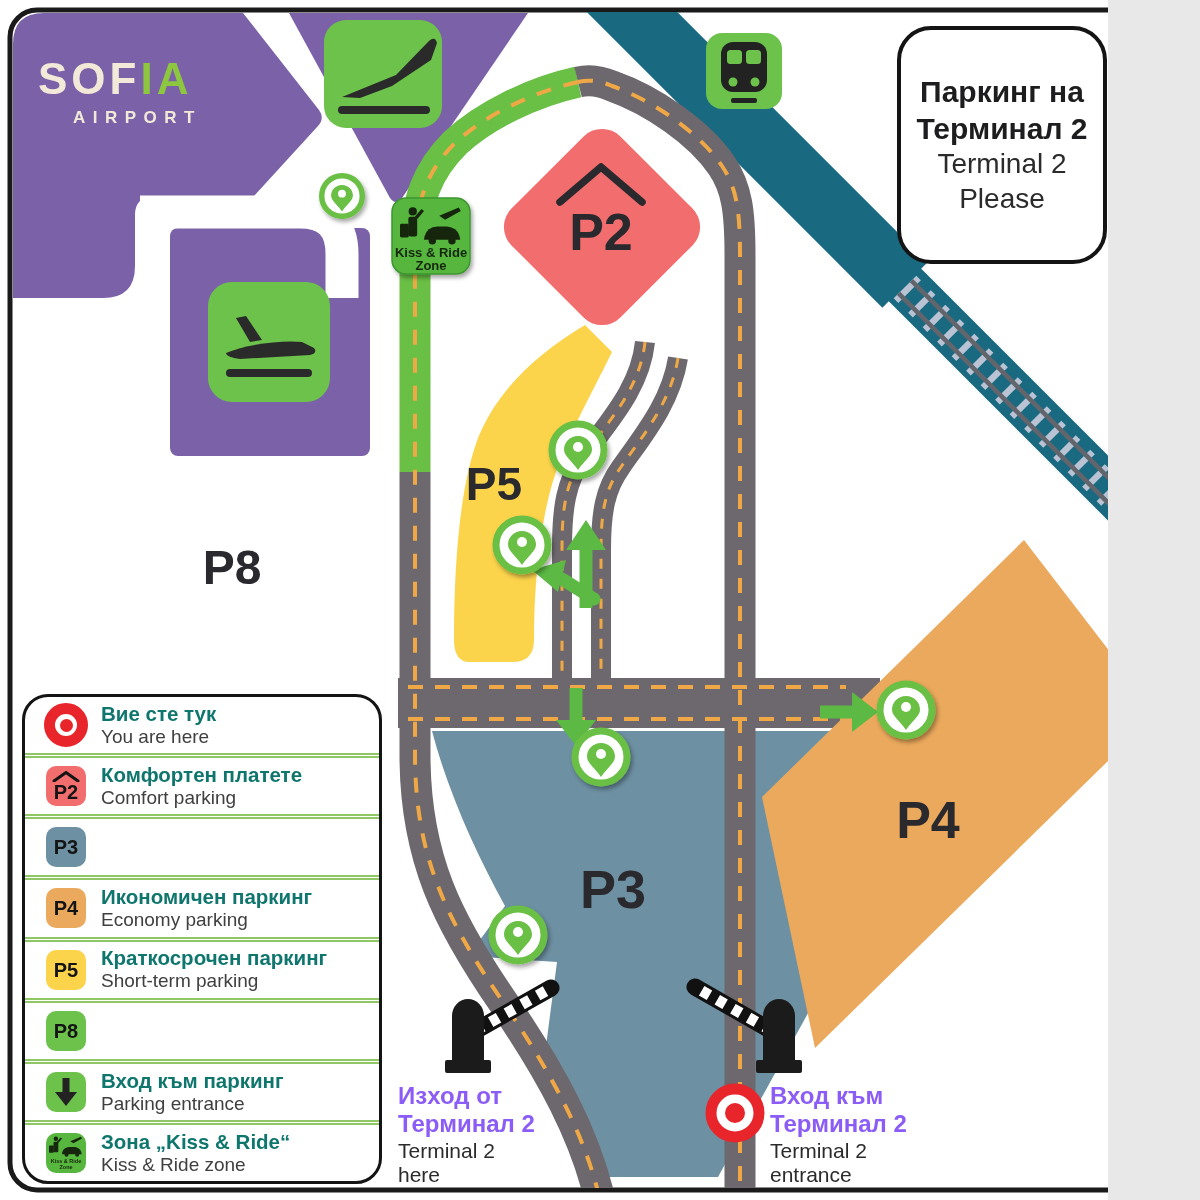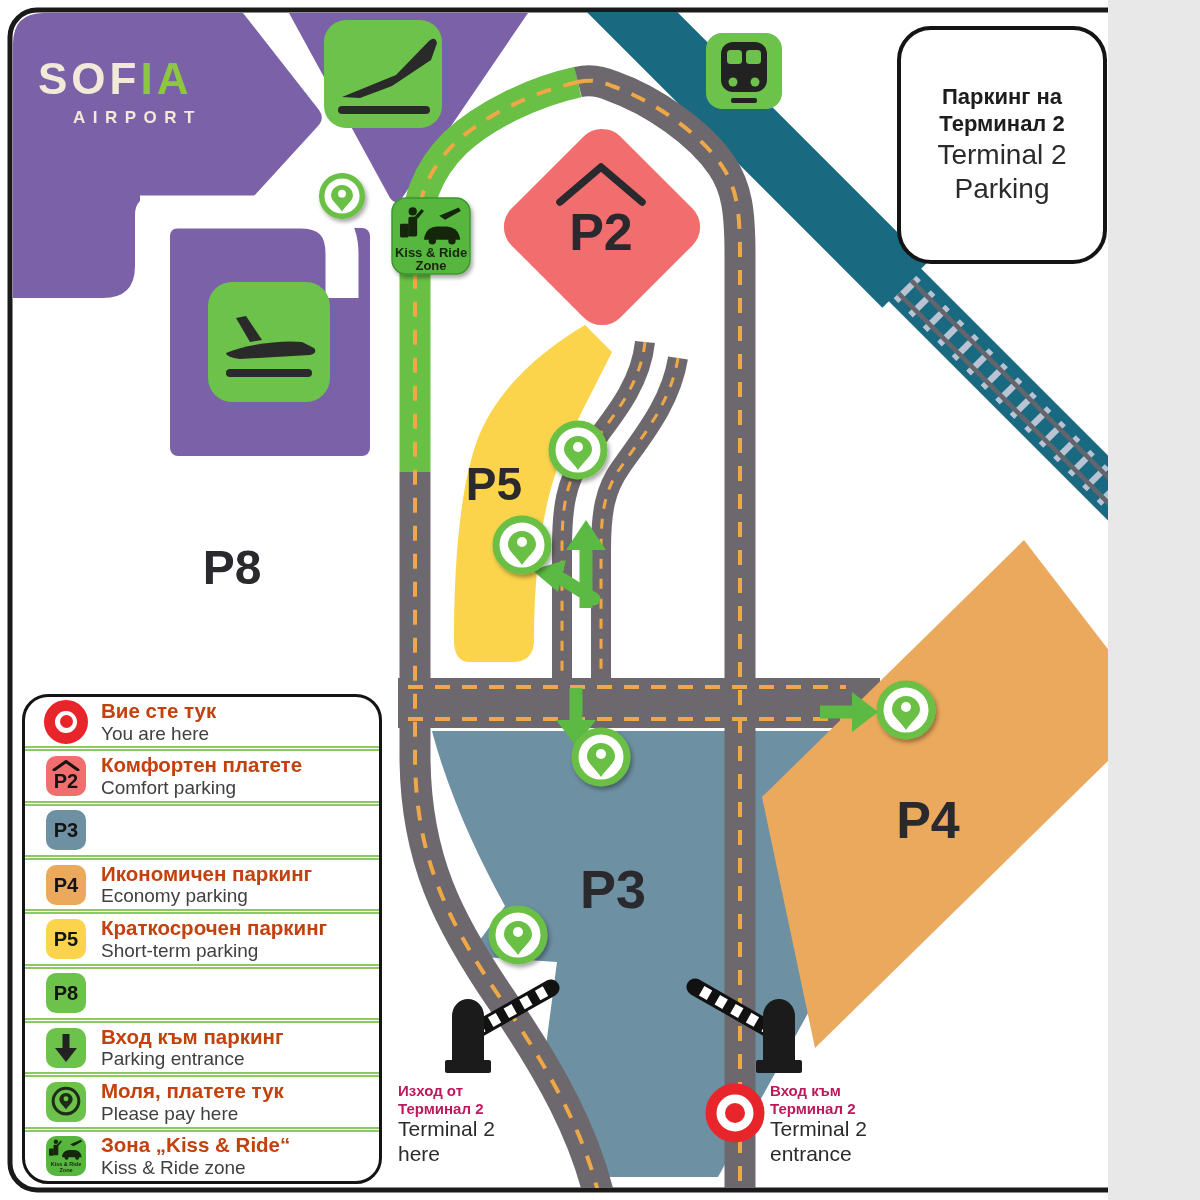--- a/index.html
+++ b/index.html
@@ -5,43 +5,43 @@
   html,body{margin:0;padding:0;background:#e8e8e8;}
   .stage{position:relative;width:1108px;height:1200px;background:#ffffff;overflow:hidden;
          font-family:"Liberation Sans",sans-serif;}
   .stage svg.map{position:absolute;left:0;top:0;}
   svg text{font-family:"Liberation Sans",sans-serif;}
 
   
   .title-box{position:absolute;left:897px;top:26px;width:210px;height:238px;
     border:4px solid #141414;border-radius:34px;background:#fff;box-sizing:border-box;
     display:flex;flex-direction:column;justify-content:center;text-align:center;line-height:1.22;}
-  .title-box .bg{font-size:22px;font-weight:bold;color:#1d1c1e;}
+  .title-box .bg{font-size:30px;font-weight:bold;color:#1d1c1e;}
   .title-box .en{font-size:28px;color:#2b2b2b;}
 
   
   .legend{position:absolute;left:22px;top:694px;width:360px;height:490px;background:#fff;
     border:3px solid #141414;border-radius:26px;box-sizing:border-box;
     display:flex;flex-direction:column;overflow:hidden;}
   .lrow{flex:1;display:flex;align-items:center;padding-left:12px;}
   .lrow + .lrow{border-top:5px double #8fc765;}
   .licon{width:58px;display:flex;justify-content:center;align-items:center;flex:none;}
   .ltxt{padding-left:6px;}
-  .ltxt .bg{font-size:20.5px;font-weight:bold;color:#c2410c;line-height:1.12;}
+  .ltxt .bg{font-size:20.5px;font-weight:bold;color:#0f766e;line-height:1.12;}
   .ltxt .en{font-size:19px;color:#404040;line-height:1.12;}
   .badge{width:40px;height:40px;border-radius:10px;display:flex;align-items:center;justify-content:center;
     font-weight:bold;font-size:20px;color:#141414;flex-direction:column;line-height:1;}
   .target{width:22px;height:22px;border:11px solid #e8252b;border-radius:50%;position:relative;background:#fff;}
   .target .dot{position:absolute;left:50%;top:50%;width:13px;height:13px;margin:-6.5px 0 0 -6.5px;
     border-radius:50%;background:#e8252b;}
   .kr-mini{font-size:5.5px;font-weight:bold;color:#16270e;text-align:center;line-height:1.1;}
 
   
   .road-label{position:absolute;line-height:1.18;}
-  .road-label .bg{font-size:15px;font-weight:bold;color:#be185d;}
+  .road-label .bg{font-size:24px;font-weight:bold;color:#8b5cf6;}
   .road-label .en{font-size:21px;color:#2b2b2b;}
   .exit-label{left:398px;top:1082px;}
   .entrance-label{left:770px;top:1082px;}
 </style>
 </head>
 <body>
 
 <div class="stage">
 
 <svg class="map" width="1200" height="1200" viewBox="0 0 1200 1200">
@@ -205,21 +205,21 @@
       <text x="431" y="270" text-anchor="middle" font-size="13" font-weight="bold" fill="#15270f">Zone</text>
     </g>
 
   </g>
 </svg>
 
 <div class="title-box">
   <div class="bg">Паркинг на</div>
   <div class="bg">Терминал 2</div>
   <div class="en">Terminal 2</div>
-  <div class="en">Parking</div>
+  <div class="en">Please</div>
 </div>
 
 <div class="legend">
 
   <div class="lrow">
     <div class="licon">
           <div class="target">
             <div class="dot"></div>
           </div>
         </div>
@@ -292,35 +292,20 @@
         <polygon points="4,16 26,16 15,30" fill="#222"></polygon>
             </svg>
           </div>
         </div>
     <div class="ltxt">
       <div class="bg">Вход към паркинг</div>
       <div class="en">Parking entrance</div>
     </div>
   </div>
 
-  <div class="lrow">
-    <div class="licon">
-          <div class="badge" style="background:#6cc24a">
-      <svg width="38" height="38" viewBox="0 0 40 40">
-        <circle cx="20" cy="19" r="13.5" fill="none" stroke="#1f2d18" stroke-width="3.2"></circle>
-        <path d="M20,10.5 C15.8,10.5 13,13.8 13,17 C13,20.3 16.2,23 20,27.5 C23.8,23 27,20.3 27,17 C27,13.8 24.2,10.5 20,10.5 Z" fill="#1f2d18"></path>
-        <circle cx="20" cy="16.6" r="2.6" fill="#6cc24a"></circle>
-            </svg>
-          </div>
-        </div>
-    <div class="ltxt">
-      <div class="bg">Моля, платете тук</div>
-      <div class="en">Please pay here</div>
-    </div>
-  </div>
 
   <div class="lrow">
     <div class="licon">
           <div class="badge" style="background:#57b63e">
       <svg width="34" height="22" viewBox="0 0 64 40">
               <use href="#krglyph"></use>
             </svg>
       <div class="kr-mini"><span>Kiss &amp; Ride</span><br>
         <span>Zone</span></div>
           </div>

